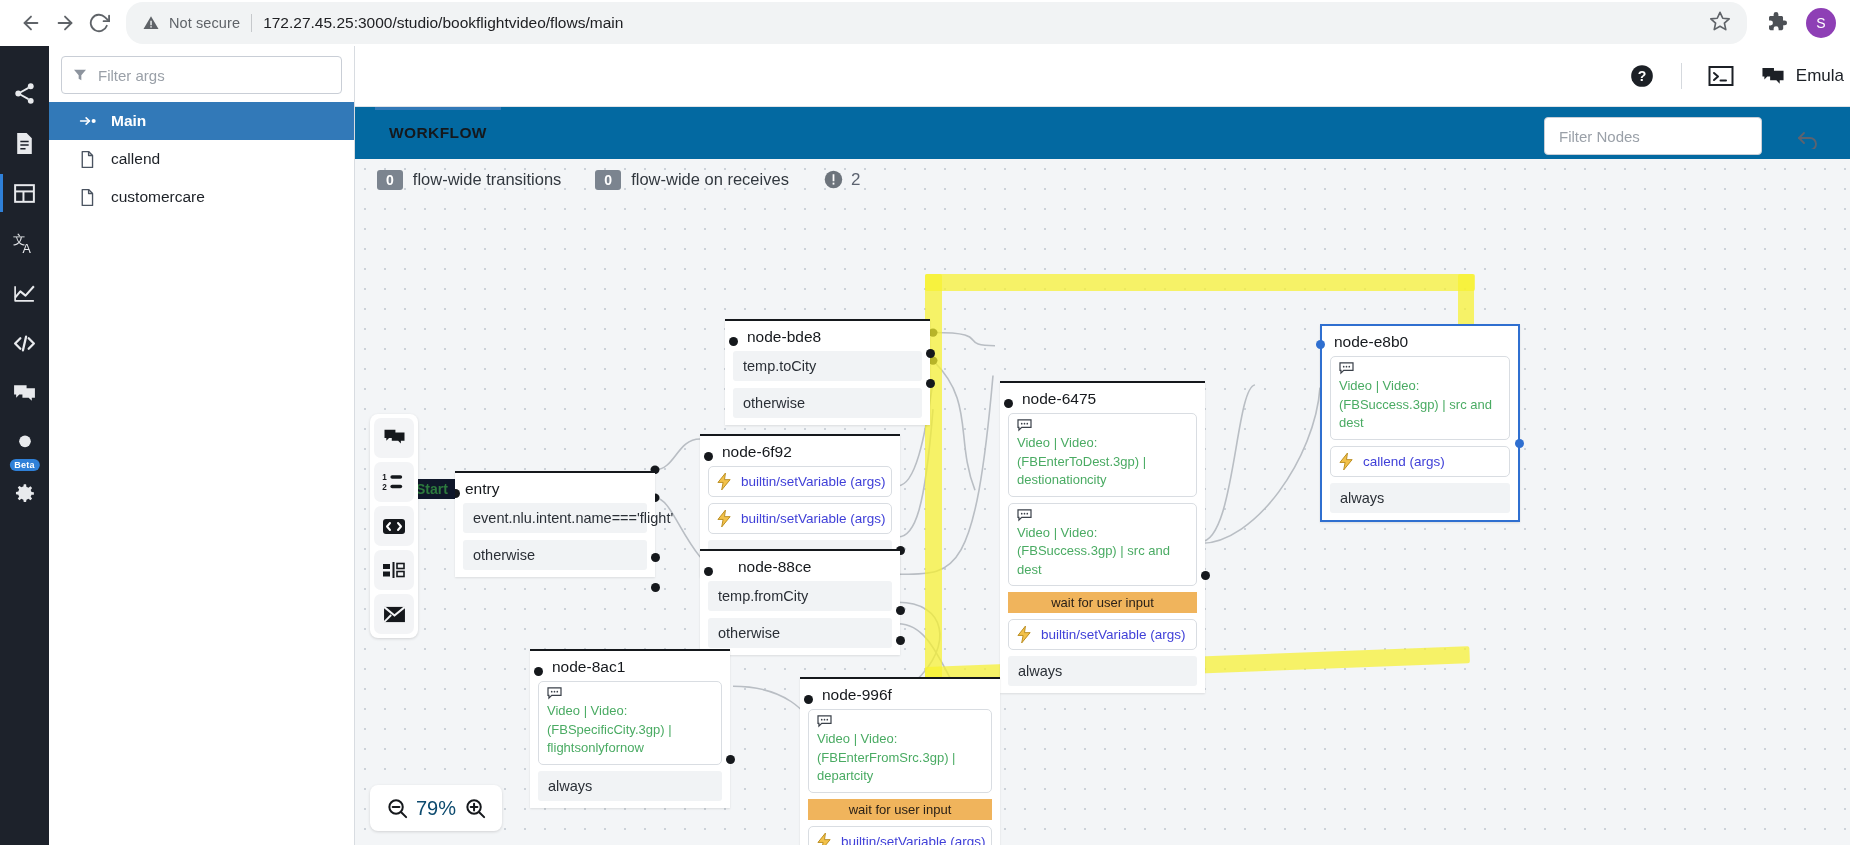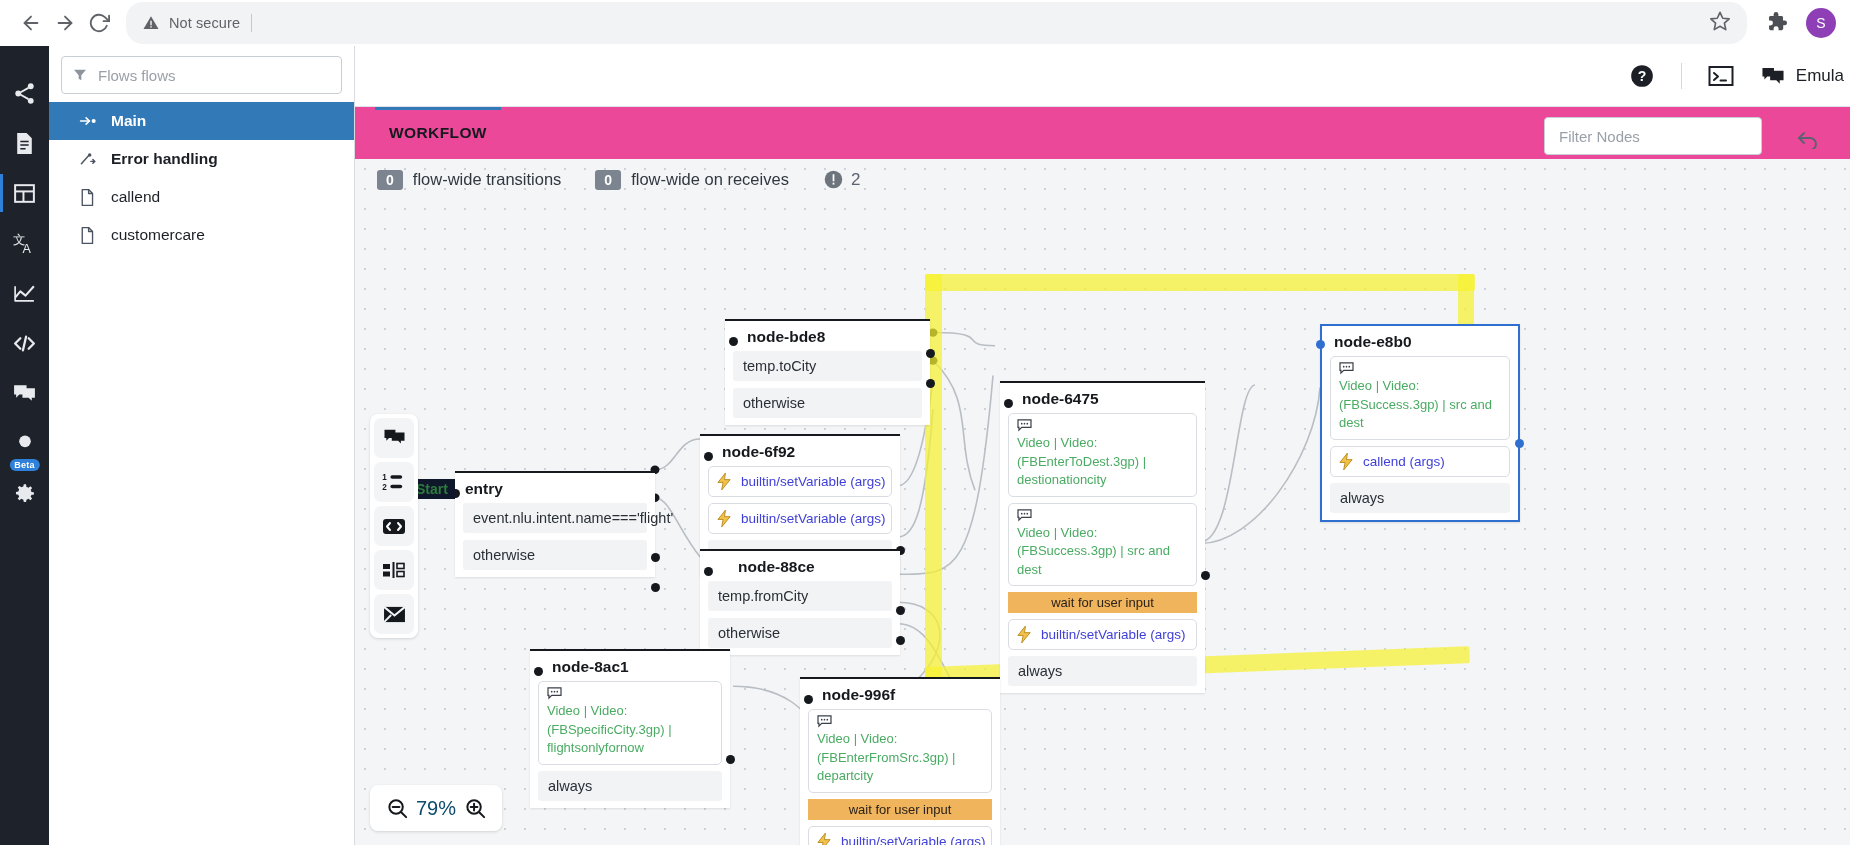--- a/index.html
+++ b/index.html
@@ -126,21 +126,21 @@
     font-size: 17px; margin-left: 10px; color: #1c2026; white-space: nowrap;
   }
 
   
   .canvas-zone {
     position: absolute; top: 60px; left: 355px; right: 0; bottom: 0;
     background: #f3f5f7; border-top: 1px solid #dfe3e8; overflow: hidden;
   }
   .wf-tabbar {
     position: absolute; top: 0; left: 0; right: 0; height: 52px;
-    background: #ec4899; z-index: 5;
+    background: #0369a1; z-index: 5;
   }
   .wf-tab {
     position: absolute; left: 20px; top: 0; height: 52px; display: flex;
     align-items: center; padding: 0 14px; font-size: 15.5px;
     font-weight: bold; color: #15181c; letter-spacing: .4px;
   }
   .wf-tab::before {
     content: ""; position: absolute; left: 0; right: 0; top: 0; height: 3px;
     background: #3279b8;
   }
@@ -204,21 +204,21 @@
   
   .node {
     position: absolute; background: #fff; border-top: 2.5px solid #15181c;
     box-shadow: 0 1px 2px rgba(0,0,0,.1); z-index: 3;
   }
   .node.selected {
     border: 2px solid #2f6fd0; border-top: 2.5px solid #2f6fd0;
     z-index: 7;
   }
   .node-title {
-    font-size: 15.5px; font-weight: bold; color: #15181c;
+    font-size: 15.5px; font-weight: normal; color: #15181c;
     padding: 7px 10px 5px 10px; white-space: nowrap;
   }
   .node-dot {
     position: absolute; width: 9px; height: 9px; border-radius: 50%;
     background: #15181c; left: -4.5px; top: 16px;
   }
   .node.selected .node-dot { background: #2f6fd0; }
   .node-dot-out {
     position: absolute; width: 9px; height: 9px; border-radius: 50%;
     background: #15181c;
@@ -289,20 +289,21 @@
   </div>
 
   <div class="omnibox">
     <svg class="warn-tri" width="18" height="18" viewBox="0 0 24 24" fill="#5f6368">
         <path d="M12 3 L22 20 L2 20 Z"></path>
         <rect x="11.1" y="9" width="1.9" height="6" fill="#f1f3f4"></rect>
         <rect x="11.1" y="16.2" width="1.9" height="1.9" fill="#f1f3f4"></rect>
       </svg>
     <span class="not-secure">Not secure</span>
     <span class="omni-sep"></span>
+    <span class="omni-url">172.27.45.25:3000/studio/bookflightvideo/flows/main</span>
     <span class="star-icon">
       <svg width="22" height="22" viewBox="0 0 24 24" fill="none" stroke="currentColor" stroke-width="1.8" stroke-linejoin="round">
           <polygon points="12 2.5 15 9 22 9.7 16.8 14.4 18.3 21.4 12 17.8 5.7 21.4 7.2 14.4 2 9.7 9 9"></polygon>
         </svg>
     </span>
   </div>
 
   <span class="ext-icon">
     <svg width="23" height="23" viewBox="0 0 24 24" fill="#4c5055">
         <path d="M20.5 11h-1.7V7.8c0-.9-.7-1.6-1.6-1.6H14V4.5a2.5 2.5 0 1 0-5 0v1.7H5.8c-.9 0-1.6.7-1.6 1.6V11h1.5a2.6 2.6 0 1 1 0 5.2H4.2v3.2c0 .9.7 1.6 1.6 1.6H9v-1.5a2.6 2.6 0 1 1 5.2 0V21h3.2c.9 0 1.6-.7 1.6-1.6V16h1.5a2.5 2.5 0 1 0 0-5z"></path>
@@ -372,43 +373,33 @@
         </svg>
     </div>
   </div>
 
   <div class="flows-panel">
     <div class="filter-wrap">
       <div class="filter-box">
         <svg width="16" height="16" viewBox="0 0 24 24" fill="currentColor">
             <polygon points="3,4 21,4 14,12.5 14,20 10,17.5 10,12.5"></polygon>
           </svg>
-        <span class="filter-ph">Flows flows</span>
+        <span class="filter-ph">Filter args</span>
       </div>
     </div>
 
     <div class="flow-item selected">
       <span class="fi-icon">
         <svg width="19" height="16" viewBox="0 0 24 20" fill="none" stroke="currentColor" stroke-width="2" stroke-linecap="round">
             <line x1="2" y1="10" x2="13" y2="10"></line>
             <polyline points="9,6 13,10 9,14" fill="none"></polyline>
             <circle cx="18.5" cy="10" r="2.6" fill="currentColor" stroke="none"></circle>
           </svg>
       </span>
       <span class="fi-label">Main</span>
-    </div>
-    <div class="flow-item bold">
-      <span class="fi-icon">
-        <svg width="19" height="16" viewBox="0 0 24 20" fill="none" stroke="currentColor" stroke-width="1.8" stroke-linecap="round">
-            <path d="M3 16 L12 6"></path>
-            <circle cx="13.5" cy="5" r="2.2" fill="currentColor" stroke="none"></circle>
-            <path d="M15 13 L20 13 M17.5 10.5 L20 13 L17.5 15.5"></path>
-          </svg>
-      </span>
-      <span class="fi-label">Error handling</span>
     </div>
     <div class="flow-item">
       <span class="fi-icon">
         <svg width="16" height="19" viewBox="0 0 20 24" fill="none" stroke="currentColor" stroke-width="1.7" stroke-linejoin="round">
             <path d="M4 2h8l5 5v15H4z"></path>
             <polyline points="12,2 12,7 17,7"></polyline>
           </svg>
       </span>
       <span class="fi-label">callend</span>
     </div>

